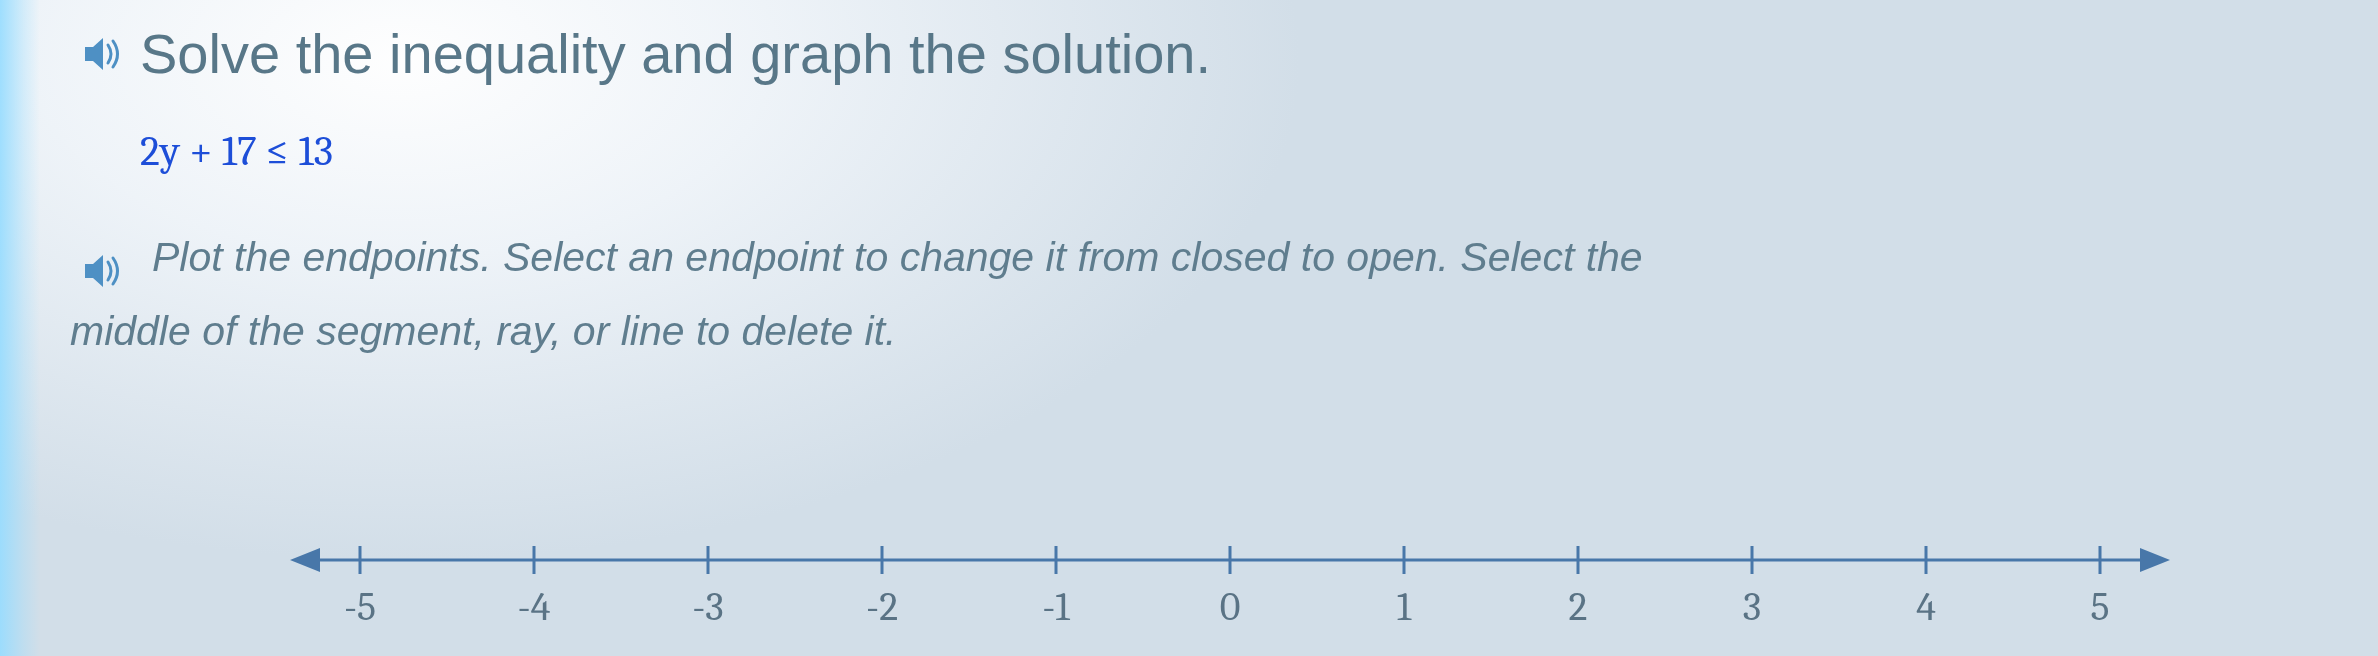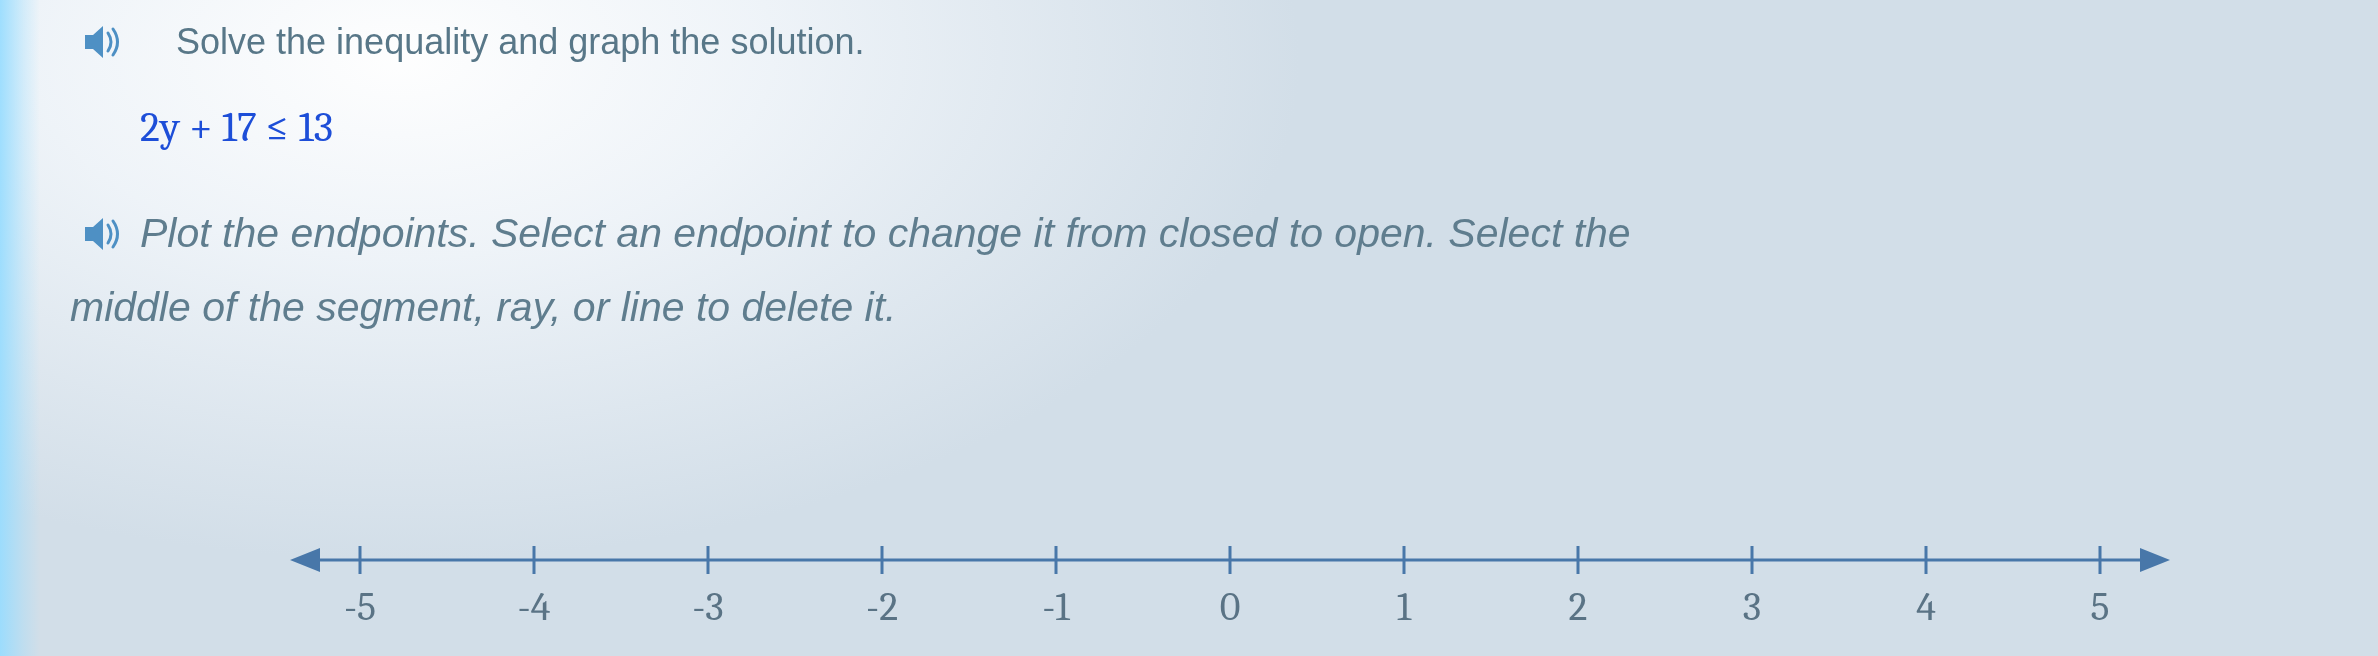--- a/index.html
+++ b/index.html
@@ -42,24 +42,23 @@
   .speaker-icon {
     width: 55px;
     display: flex;
     justify-content: flex-end;
     align-items: center;
     padding-right: 15px;
     flex: 0 0 auto;
   }
   .instruction {
     color: #587788;
-    font-size: 36px;
+    font-size: 56px;
     font-weight: 500;
     line-height: 1.2;
-    margin-left: 36px;
   }
   .inequality {
     color: #1d4ed8;
     font-size: 42px;
     font-family: "Cambria", "Georgia", serif;
     margin-left: 70px;
     margin-top: 40px;
     margin-bottom: 50px;
   }
   .hint {
@@ -120,21 +119,21 @@
         <path d="M4 12 L12 12 L22 3 L22 35 L12 26 L4 26 Z" fill="#4e90c4"></path>
         <path d="M27 10 Q33 19 27 28" stroke="#4e90c4" stroke-width="3" fill="none" stroke-linecap="round"></path>
         <path d="M32 6 Q41 19 32 32" stroke="#4e90c4" stroke-width="3" fill="none" stroke-linecap="round"></path>
       </svg>
     </span>
     <span class="instruction">Solve the inequality and graph the solution.</span>
   </div>
 
   <div class="inequality">2y + 17 ≤ 13</div>
 
-  <div class="row" style="align-items:center;">
+  <div class="row" style="align-items:flex-end;gap:12px;">
     <span class="speaker-icon">
       <svg width="44" height="38" viewBox="0 0 44 38">
         <path d="M4 12 L12 12 L22 3 L22 35 L12 26 L4 26 Z" fill="#4e90c4"></path>
         <path d="M27 10 Q33 19 27 28" stroke="#4e90c4" stroke-width="3" fill="none" stroke-linecap="round"></path>
         <path d="M32 6 Q41 19 32 32" stroke="#4e90c4" stroke-width="3" fill="none" stroke-linecap="round"></path>
       </svg>
     </span>
     <span class="hint">Plot the endpoints. Select an endpoint to change it from closed to open. Select the</span>
   </div>
   <div class="hint-continue">middle of the segment, ray, or line to delete it.</div>

